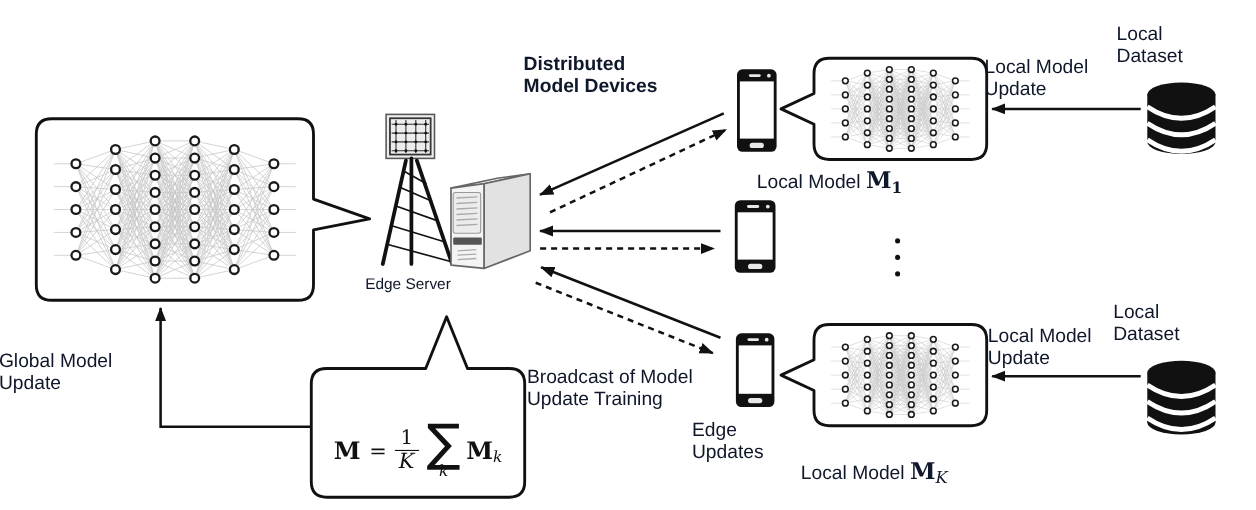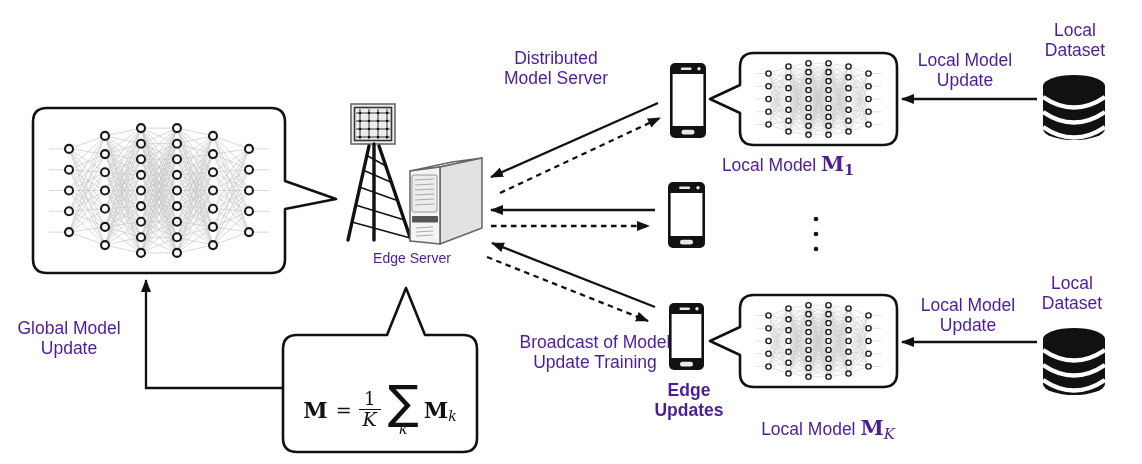--- a/index.html
+++ b/index.html
@@ -2,22 +2,22 @@
 <html><head>
 <meta charset="utf-8">
 <style>
   html,body{margin:0;padding:0;background:#fff;}
   .canvas{
     position:relative;width:1142px;height:464px;background:#ffffff;
     font-family:"Liberation Sans",sans-serif;color:#111;overflow:hidden;
   }
   svg.layer{position:absolute;left:0;top:0;width:1142px;height:464px;}
   .lbl{
-    position:absolute;text-align:center;font-size:17.5px;line-height:1.13;
-    color:#4c1d95;white-space:nowrap;
+    position:absolute;text-align:left;font-size:17.5px;line-height:1.13;
+    color:#0f172a;white-space:nowrap;
   }
   .mathsym{font-family:"DejaVu Serif",serif;font-weight:bold;font-size:21px;}
   .msub{font-family:"DejaVu Serif",serif;font-weight:bold;font-size:14px;position:relative;top:4px;}
   .msub.it{font-style:italic;font-weight:normal;font-size:15px;}
   .agg-title{font-size:17.5px;}
   .formula{
     position:absolute;display:flex;align-items:center;justify-content:center;
     font-family:"DejaVu Serif",serif;
   }
   .f-M{font-weight:bold;font-size:22px;}
@@ -1182,36 +1182,36 @@
       <line x1="487" y1="257" x2="648" y2="321" stroke-dasharray="5.5 4.5" marker-end="url(#ah)"></line>
       <line x1="1037" y1="99" x2="902" y2="99" marker-end="url(#ah)"></line>
       <line x1="1037" y1="342" x2="902" y2="342" marker-end="url(#ah)"></line>
       <path d="M283 388 H146 V280" marker-end="url(#ah)"></path>
     </g>
   </svg>
 
 
   <div class="lbl" style="left:332px;top:251px;width:160px;font-size:14px;">Edge Server</div>
 
-  <div class="lbl stack" style="left:476px;top:49px;width:160px;">
+  <div class="lbl stack" style="left:476px;top:49px;width:160px;font-weight:bold;">
     <div>Distributed</div>
-    <div>Model Server</div>
+    <div>Model Devices</div>
   </div>
 
-  <div class="lbl stack" style="left:479px;top:333px;width:180px;margin-left:26px;">
+  <div class="lbl stack" style="left:479px;top:333px;width:180px;">
     <div>Broadcast of Model</div>
     <div>Update Training</div>
   </div>
 
   <div class="lbl stack" style="left:-1px;top:319px;width:140px;">
     <div>Global Model</div>
     <div>Update</div>
   </div>
 
-  <div class="lbl stack" style="left:629px;top:381px;width:120px;font-weight:bold;">
+  <div class="lbl stack" style="left:629px;top:381px;width:120px;">
     <div>Edge</div>
     <div>Updates</div>
   </div>
 
   <div class="lbl" style="left:688px;top:152px;width:200px;">
     <span>Local Model </span><span class="mathsym">M</span><span class="msub">1</span>
   </div>
 
   <div class="lbl" style="left:728px;top:416px;width:200px;">
     <span>Local Model </span><span class="mathsym">M</span><span class="msub it">K</span>

